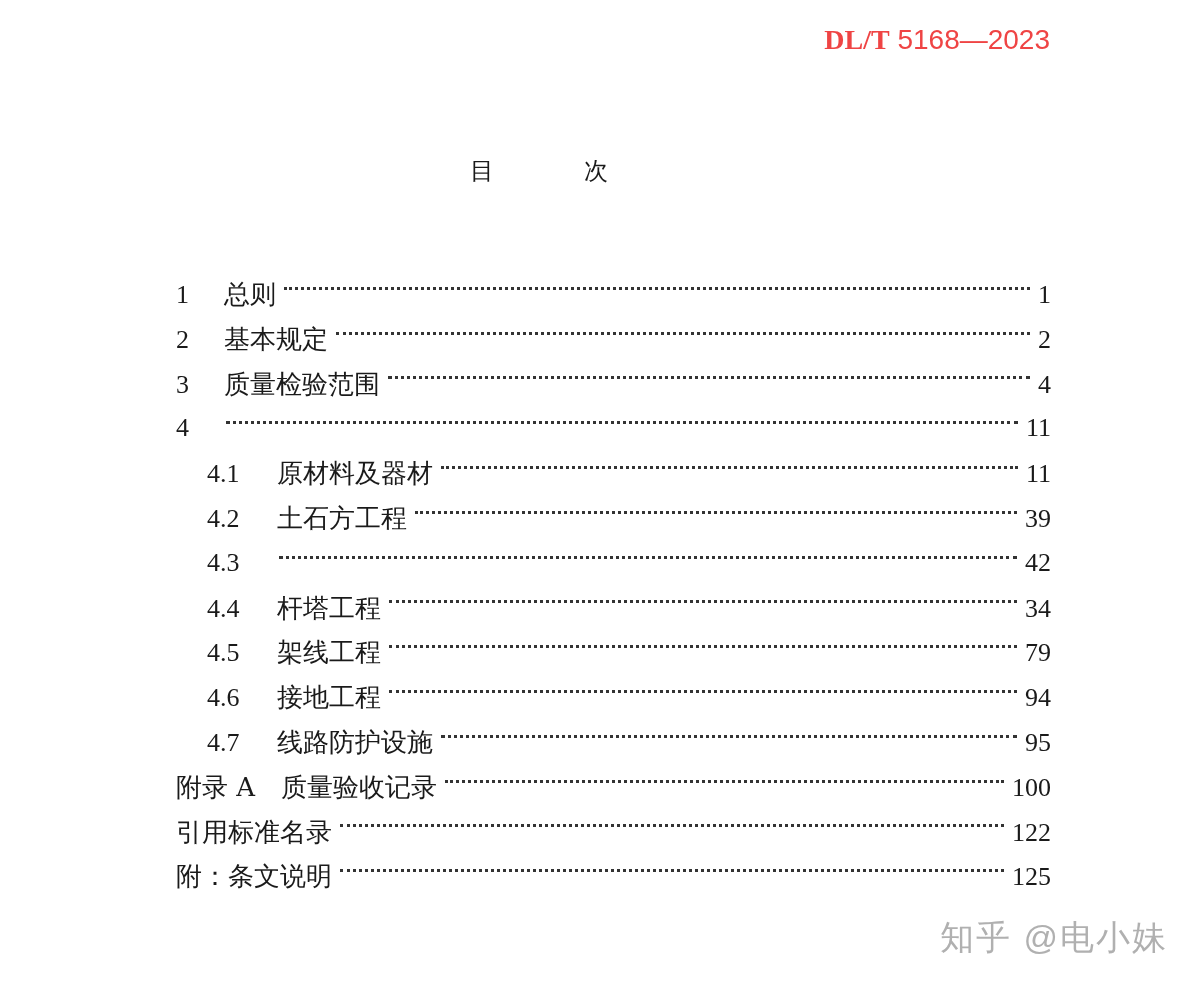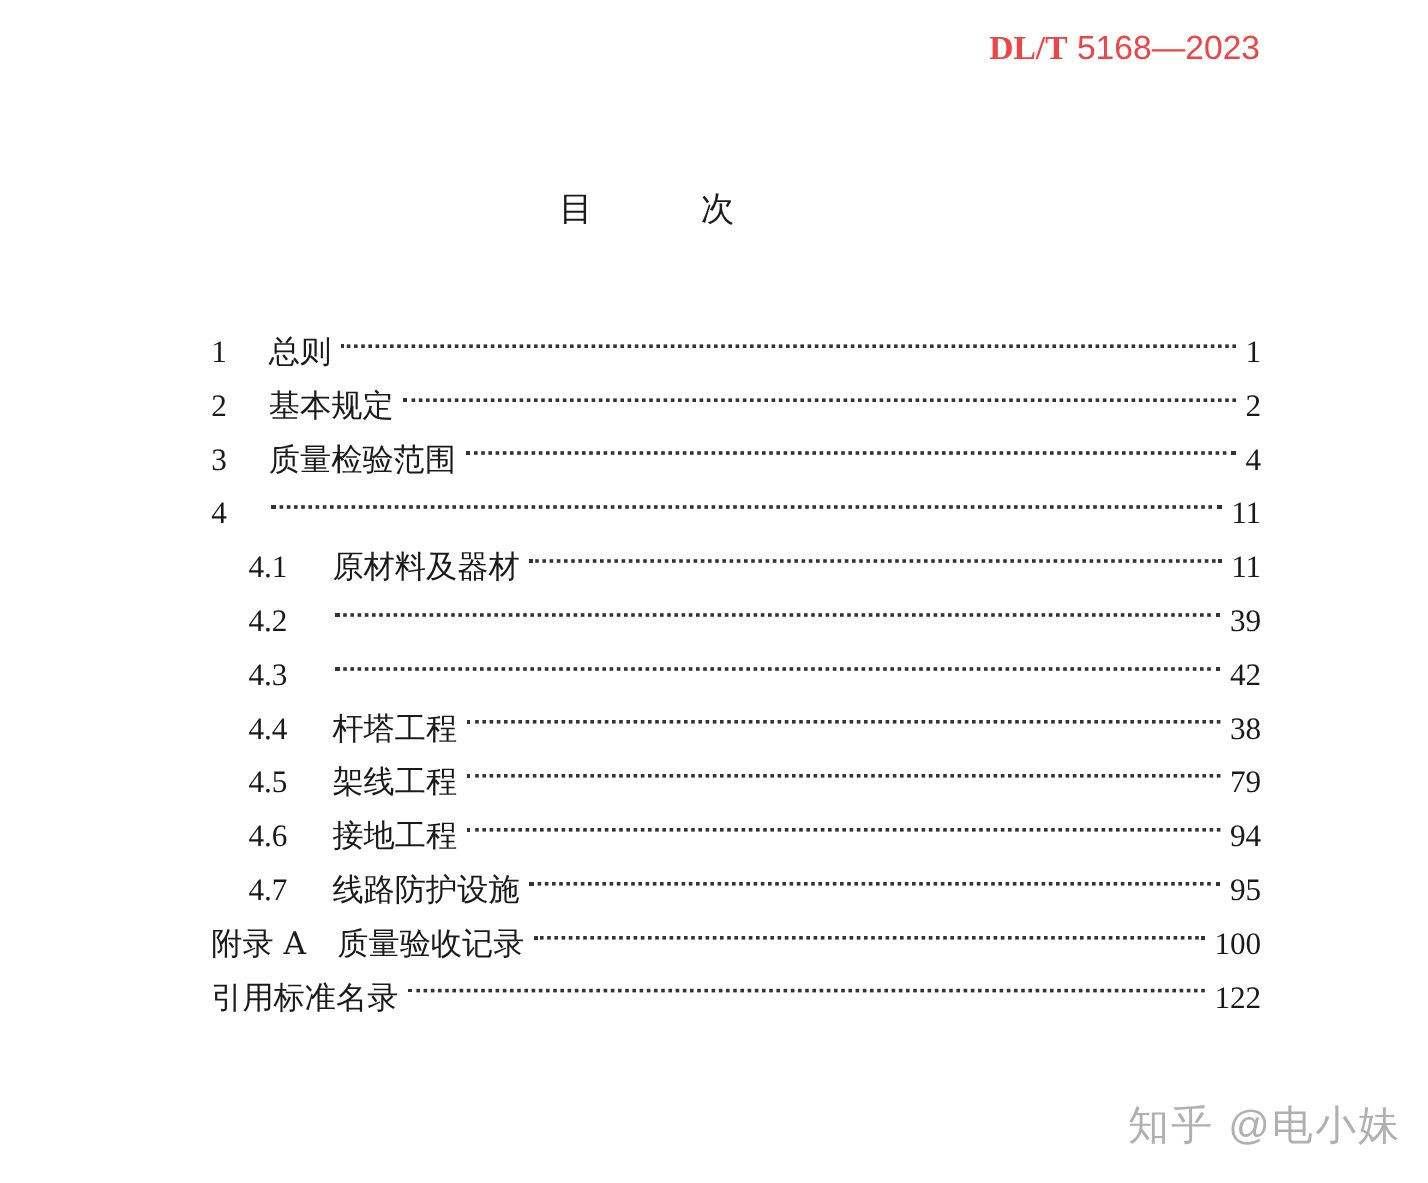--- a/index.html
+++ b/index.html
@@ -7,21 +7,21 @@
     width: 1190px; height: 986px; background: #ffffff; position: relative; overflow: hidden;
     font-family: "DejaVu Serif", "Liberation Serif", serif; color: #1a1a1a;
   }
   .std-code {
     position: absolute; right: 140px; top: 24px; font-size: 28px;
     font-family: "Liberation Sans", sans-serif; color: #ef4444;
   }
   .std-code .bold { font-family: "Liberation Serif", serif; font-weight: bold; }
   .title {
     position: absolute; left: 0; width: 1078px; top: 155px; text-align: center;
-    font-size: 28px; letter-spacing: 90px; padding-left: 90px; box-sizing: border-box;
+    font-size: 24px; letter-spacing: 90px; padding-left: 90px; box-sizing: border-box;
   }
   .toc { position: absolute; left: 176px; top: 272px; width: 875px; }
   .row {
     display: flex; align-items: baseline; height: 44.8px; line-height: 44.8px;
     font-size: 26px; white-space: nowrap;
   }
   .row.sub { padding-left: 31px; }
   .num { display: inline-block; width: 48px; font-family: "Liberation Serif", serif; }
   .row.sub .num { width: 70px; }
   .label { flex: 0 0 auto; padding-right: 6px; }
@@ -70,33 +70,34 @@
     <span class="page">11</span>
   </div>
   <div class="row sub">
     <span class="num">4.1</span>
     <span class="label">原材料及器材</span>
     <span class="dots"></span>
     <span class="page">11</span>
   </div>
   <div class="row sub">
     <span class="num">4.2</span>
+    <span class="label">土石方工程</span>
     <span class="dots"></span>
     <span class="page">39</span>
   </div>
   <div class="row sub">
     <span class="num">4.3</span>
     <span class="dots"></span>
     <span class="page">42</span>
   </div>
   <div class="row sub">
     <span class="num">4.4</span>
     <span class="label">杆塔工程</span>
     <span class="dots"></span>
-    <span class="page">38</span>
+    <span class="page">34</span>
   </div>
   <div class="row sub">
     <span class="num">4.5</span>
     <span class="label">架线工程</span>
     <span class="dots"></span>
     <span class="page">79</span>
   </div>
   <div class="row sub">
     <span class="num">4.6</span>
     <span class="label">接地工程</span>
@@ -112,15 +113,20 @@
   <div class="row">
     <span class="label">附录 A　质量验收记录</span>
     <span class="dots"></span>
     <span class="page">100</span>
   </div>
   <div class="row">
     <span class="label">引用标准名录</span>
     <span class="dots"></span>
     <span class="page">122</span>
   </div>
+  <div class="row">
+    <span class="label">附：条文说明</span>
+    <span class="dots"></span>
+    <span class="page">125</span>
+  </div>
 </div>
 
 <div class="watermark">知乎 @电小妹</div>
 
 </body></html>

